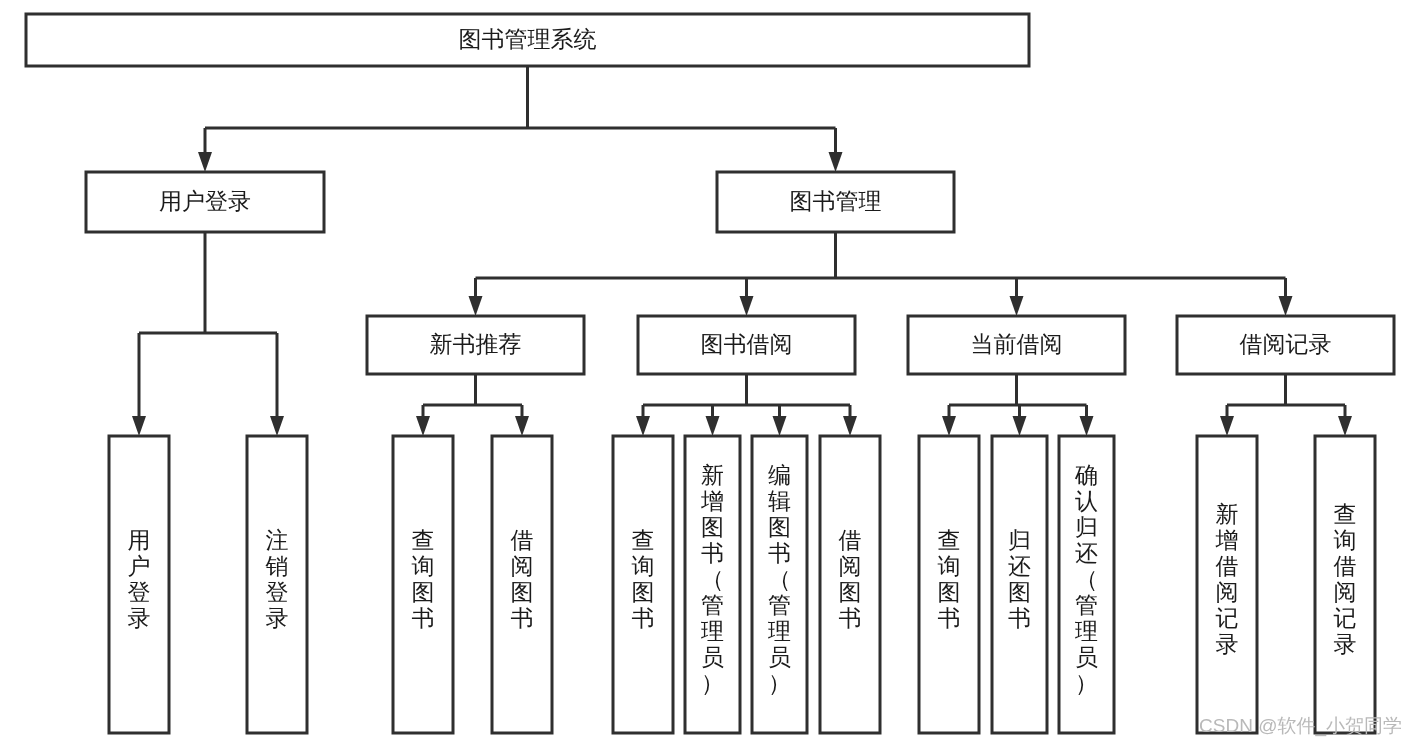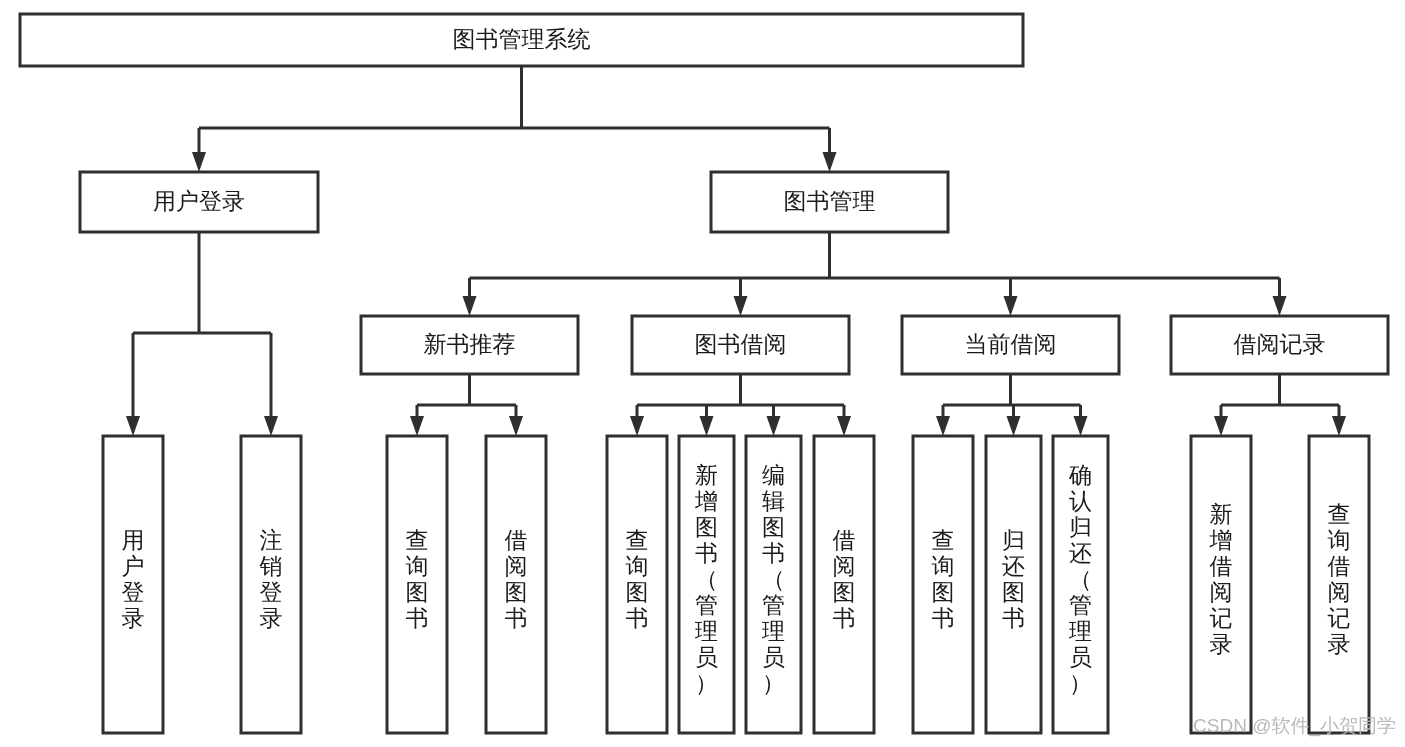--- a/index.html
+++ b/index.html
@@ -10,21 +10,21 @@
   }
   body {
     width: 1405px;
     height: 747px;
     font-family: "Liberation Sans", "DejaVu Sans", sans-serif;
     overflow: hidden;
     position: relative;
   }
   #diagram-root {
     position: absolute;
-    left: 0;
+    left: 6px;
     top: 0;
     width: 1190px;
     height: 747px;
   }
   svg.diagram {
     display: block;
     width: 1405px;
     height: 747px;
   }
   .node-rect {

